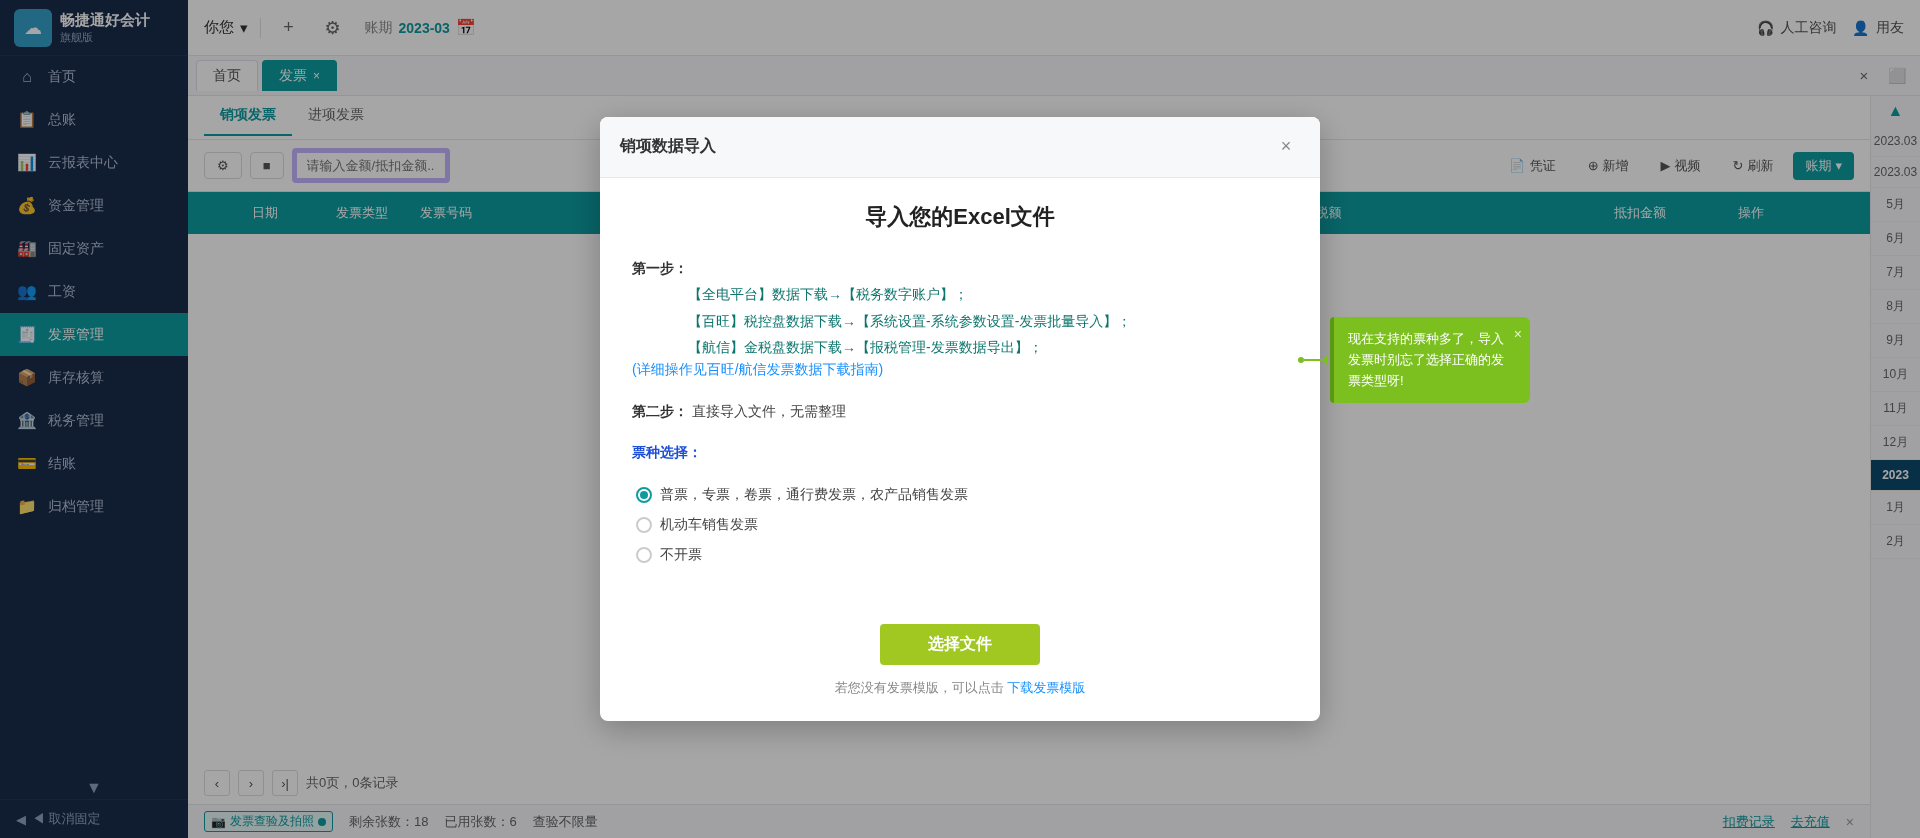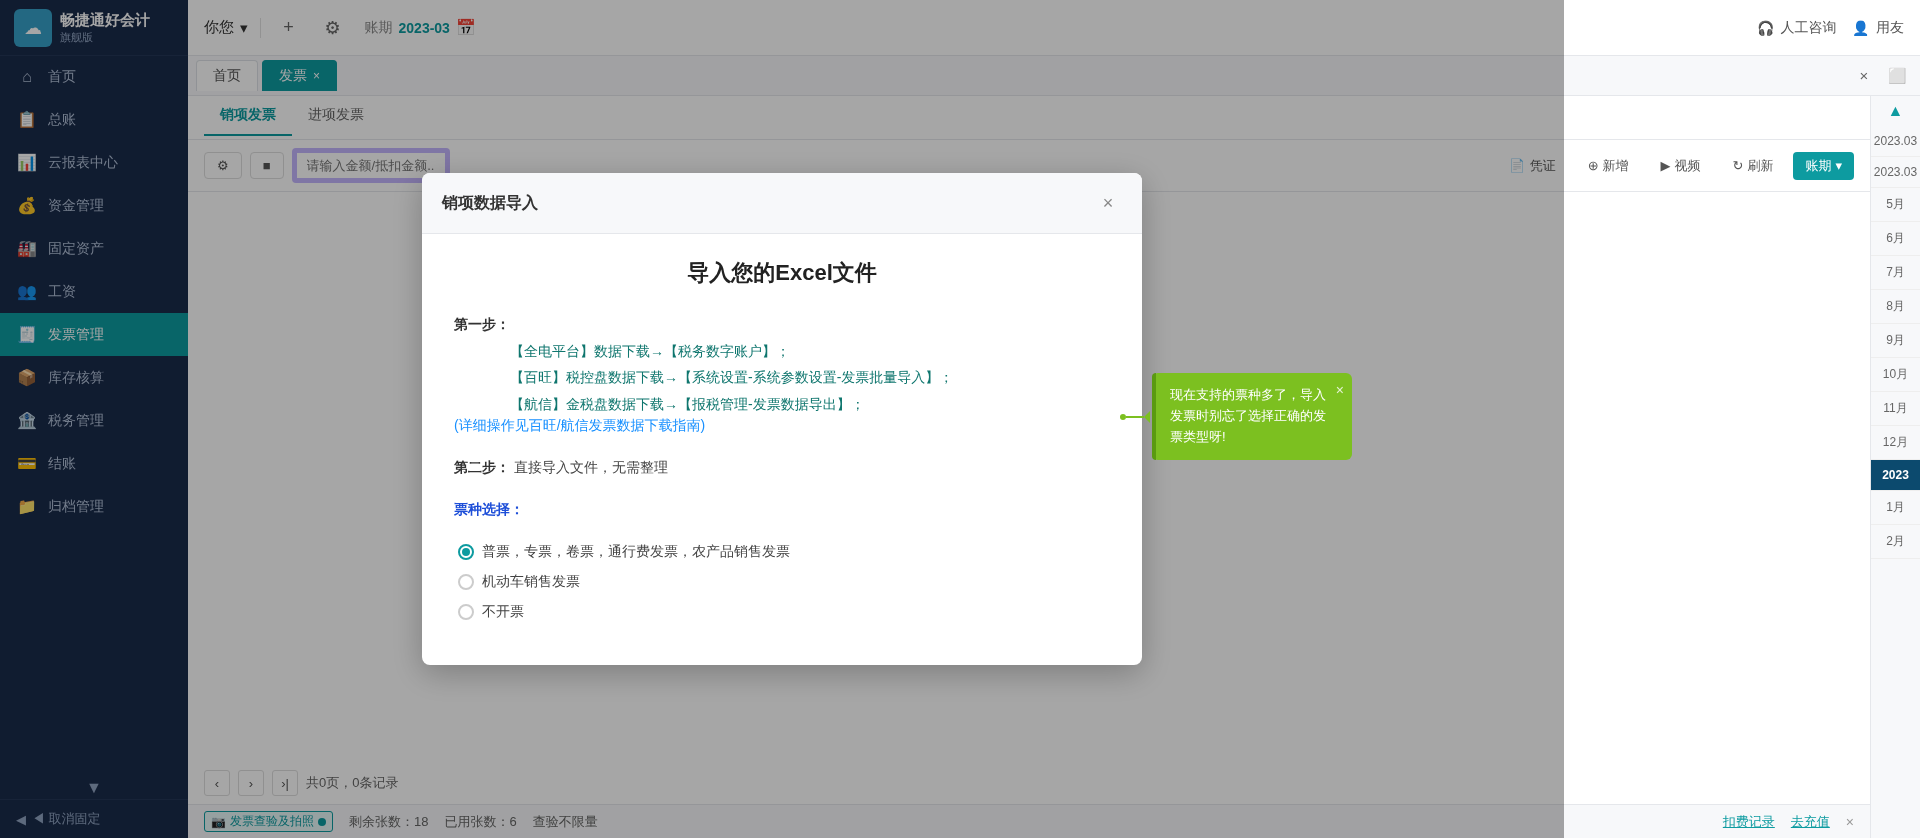--- a/index.html
+++ b/index.html
@@ -77,21 +77,21 @@
 
     
     .bottom-bar { height: 34px; background: #f7f8fa; border-top: 1px solid #e5e7eb; display: flex; align-items: center; padding: 0 16px; gap: 16px; font-size: 13px; color: #666; flex-shrink: 0; }
     .bottom-bar .verify-badge { background: #e6f7f7; color: #0d9ba0; border: 1px solid #0d9ba0; border-radius: 3px; padding: 1px 6px; font-size: 12px; display: flex; align-items: center; gap: 4px; }
     .bottom-bar .dot { width: 8px; height: 8px; background: #0d9ba0; border-radius: 50%; display: inline-block; }
     .bottom-right { margin-left: auto; display: flex; gap: 16px; align-items: center; }
     .bottom-link { color: #0d9ba0; cursor: pointer; text-decoration: underline; }
     .close-bottom { cursor: pointer; color: #999; font-size: 14px; }
 
     
-    .overlay { position: fixed; top: 0; left: 0; width: 1564px; height: 838px; background: rgba(0,0,0,0.35); z-index: 100; display: flex; align-items: center; justify-content: center; }
+    .overlay { position: fixed; top: 0; left: 0; width: 1920px; height: 838px; background: rgba(0,0,0,0.35); z-index: 100; display: flex; align-items: center; justify-content: center; }
 
     
     .modal { background: #fff; border-radius: 8px; width: 720px; max-height: 680px; box-shadow: 0 8px 32px rgba(0,0,0,0.25); display: flex; flex-direction: column; overflow: visible; position: relative; }
     .modal-header { display: flex; align-items: center; justify-content: space-between; padding: 16px 20px; border-bottom: 1px solid #e5e7eb; background: #f7f8fa; border-radius: 8px 8px 0 0; }
     .modal-title { font-size: 16px; font-weight: bold; color: #333; }
     .modal-close { cursor: pointer; font-size: 18px; color: #888; width: 28px; height: 28px; display: flex; align-items: center; justify-content: center; border-radius: 4px; }
     .modal-body { padding: 24px 32px; flex: 1; overflow-y: auto; }
     .modal-import-title { text-align: center; font-size: 22px; font-weight: bold; color: #222; margin-bottom: 24px; }
     .step-section { margin-bottom: 20px; }
     .step-label { font-size: 14px; color: #333; font-weight: bold; margin-bottom: 6px; display: inline; }
@@ -272,20 +272,31 @@
           <div class="toolbar-action">
             <span>↻</span>
             <span>刷新</span>
           </div>
           <div class="toolbar-action-period">
             <span>账期</span>
             <span>▾</span>
           </div>
         </div>
 
+        <div class="table-header">
+          <div></div>
+          <div>日期</div>
+          <div>发票类型</div>
+          <div>发票号码</div>
+          <div>购方名称</div>
+          <div>金额</div>
+          <div>税额</div>
+          <div>抵扣金额</div>
+          <div>操作</div>
+        </div>
 
         <div style="flex:1; background:#fff;"></div>
         <div class="pagination">
           <div class="page-btn">‹</div>
           <div class="page-btn">›</div>
           <div class="page-btn">›|</div>
           <span>共0页，0条记录</span>
         </div>
 
         <div class="bottom-bar">
@@ -368,20 +379,27 @@
               <span>机动车销售发票</span>
             </div>
             <div class="radio-item">
               <div class="radio-circle"></div>
               <span>不开票</span>
             </div>
           </div>
       </div>
     </div>
 
+    <div class="modal-footer">
+      <button class="select-file-btn">选择文件</button>
+      <div class="no-template">
+        <span>若您没有发票模版，可以点击</span>
+        <span class="dl-link">下载发票模版</span>
+      </div>
+    </div>
 
     <div class="tooltip-bubble">
       <div class="tooltip-dot"></div>
       <div class="tooltip-line"></div>
       <span class="tooltip-close">×</span>
       <div style="padding-left: 4px;">
         <span style="display:inline-block; width:4px; height:100%; background:#5a9a10; position:absolute; left:0; top:0; border-radius:6px 0 0 6px;"></span>
         <span>现在支持的票种多了，导入发票时别忘了选择正确的发票类型呀!</span>
       </div>
     </div>

